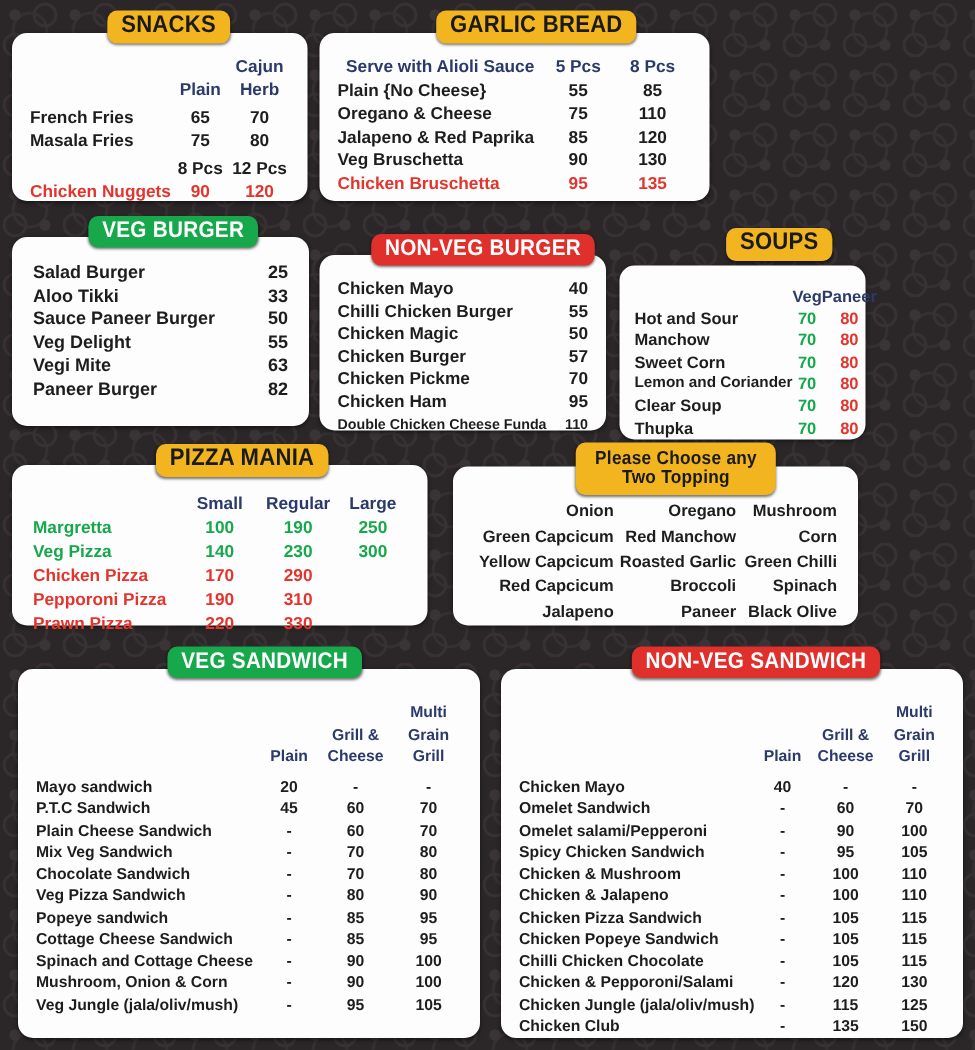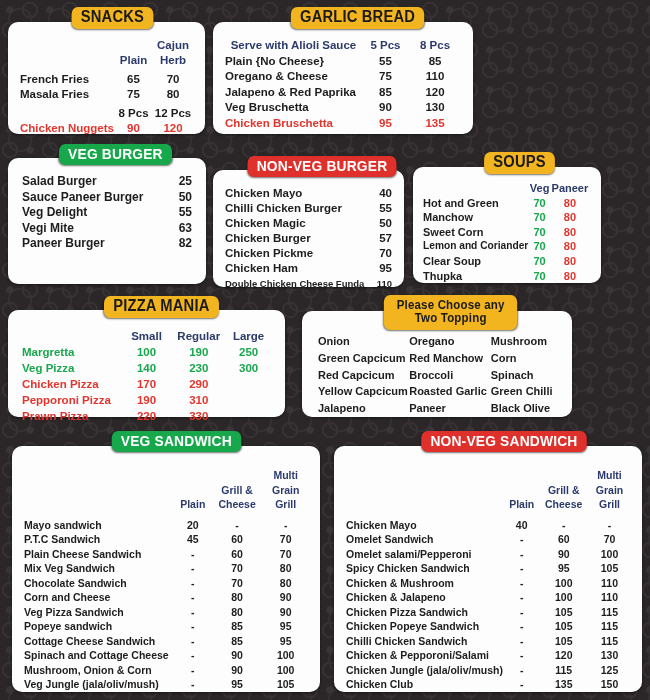--- a/index.html
+++ b/index.html
@@ -66,21 +66,21 @@
   #card-garlic td{ font-size:11.5px; line-height:15.6px; }
   #card-vegburger .inner{ padding:16px 14px 8px 14px; }
   #card-vegburger td{ font-size:12px; line-height:15.6px; }
   #card-nvburger .inner{ padding:16px 12px 6px 12px; }
   #card-nvburger td{ font-size:11.5px; line-height:15px; }
   #card-soups .inner{ padding:14px 12px 6px 10px; }
   #card-soups td{ font-size:11px; line-height:14.6px; }
   #card-pizza .inner{ padding:18px 14px 8px 14px; }
   #card-pizza td{ font-size:11.5px; line-height:16px; }
   #card-topping .inner{ padding:22px 14px 8px 16px; }
-  #card-topping td{ font-size:11px; line-height:16.8px; font-weight:bold; }
+  #card-topping td{ font-size:11px; line-height:16.8px; font-weight:bold;text-align:right; }
   #card-vegsand .inner{ padding:22px 10px 6px 12px; }
   #card-vegsand td{ font-size:10.5px; line-height:14.5px; }
   #card-nvsand .inner{ padding:22px 10px 6px 12px; }
   #card-nvsand td{ font-size:10.5px; line-height:14.5px; }
   .sub-hdr td{ color:#1d1d1d; font-weight:bold; text-align:center; }
   .small-row td{ font-size:9.5px !important;text-align:right; }
   .hdr2 td{ font-size:10.5px; }
 </style>
 </head>
 <body>
@@ -173,20 +173,24 @@
   <div class="badge green" style="left:54px; top:144px; font-size:15px;">VEG BURGER</div>
   <div class="card" id="card-vegburger" style="left:8px; top:158px; width:198px; height:126px;">
     <div class="inner">
       <table>
         <tbody>
             <tr>
               <td class="nm">Salad Burger</td>
               <td class="num" style="width:22%;text-align:right">25</td>
             </tr>
         <tr>
+              <td class="nm">Aloo Tikki</td>
+              <td class="num" style="text-align:right">33</td>
+            </tr>
+        <tr>
               <td class="nm">Sauce Paneer Burger</td>
               <td class="num" style="text-align:right">50</td>
             </tr>
         <tr>
               <td class="nm">Veg Delight</td>
               <td class="num" style="text-align:right">55</td>
             </tr>
         <tr>
               <td class="nm">Vegi Mite</td>
               <td class="num" style="text-align:right">63</td>
@@ -232,31 +236,31 @@
         <tr class="small-row">
               <td class="nm">Double Chicken Cheese Funda</td>
               <td class="num" style="text-align:right">110</td>
             </tr>
       </tbody>
         </table>
     </div>
   </div>
 
   <div class="badge yellow" style="left:481px; top:152px; font-size:16px;">SOUPS</div>
-  <div class="card" id="card-soups" style="left:413px; top:167px; width:188px; height:116px;">
+  <div class="card" id="card-soups" style="left:413px; top:177px; width:164px; height:116px;">
     <div class="inner">
       <table>
         <tbody>
             <tr class="hdr">
           <td style="width:54%"></td>
           <td style="width:20%">Veg</td>
           <td style="width:26%">Paneer</td>
         </tr>
         <tr>
-              <td class="nm">Hot and Green</td>
+              <td class="nm">Hot and Sour</td>
               <td class="num green-t">70</td>
               <td class="num red-t">80</td>
             </tr>
         <tr>
               <td class="nm">Manchow</td>
               <td class="num green-t">70</td>
               <td class="num red-t">80</td>
             </tr>
         <tr>
               <td class="nm">Sweet Corn</td>
@@ -341,28 +345,28 @@
           <td class="nm" style="width:38%">Onion</td>
           <td class="nm" style="width:34%">Oregano</td>
           <td class="nm" style="width:28%">Mushroom</td>
         </tr>
         <tr>
           <td class="nm">Green Capcicum</td>
           <td class="nm">Red Manchow</td>
           <td class="nm">Corn</td>
         </tr>
         <tr>
+          <td class="nm">Yellow Capcicum</td>
+          <td class="nm">Roasted Garlic</td>
+          <td class="nm">Green Chilli</td>
+        </tr>
+        <tr>
           <td class="nm">Red Capcicum</td>
           <td class="nm">Broccoli</td>
           <td class="nm">Spinach</td>
-        </tr>
-        <tr>
-          <td class="nm">Yellow Capcicum</td>
-          <td class="nm">Roasted Garlic</td>
-          <td class="nm">Green Chilli</td>
         </tr>
         <tr>
           <td class="nm">Jalapeno</td>
           <td class="nm">Paneer</td>
           <td class="nm">Black Olive</td>
         </tr>
       </tbody>
         </table>
     </div>
   </div>
@@ -411,26 +415,20 @@
               <td class="num">70</td>
               <td class="num">80</td>
             </tr>
         <tr>
               <td class="nm">Chocolate Sandwich</td>
               <td class="num">-</td>
               <td class="num">70</td>
               <td class="num">80</td>
             </tr>
         <tr>
-              <td class="nm">Corn and Cheese</td>
-              <td class="num">-</td>
-              <td class="num">80</td>
-              <td class="num">90</td>
-            </tr>
-        <tr>
               <td class="nm">Veg Pizza Sandwich</td>
               <td class="num">-</td>
               <td class="num">80</td>
               <td class="num">90</td>
             </tr>
         <tr>
               <td class="nm">Popeye sandwich</td>
               <td class="num">-</td>
               <td class="num">85</td>
               <td class="num">95</td>
@@ -527,21 +525,21 @@
               <td class="num">105</td>
               <td class="num">115</td>
             </tr>
         <tr>
               <td class="nm">Chicken Popeye Sandwich</td>
               <td class="num">-</td>
               <td class="num">105</td>
               <td class="num">115</td>
             </tr>
         <tr>
-              <td class="nm">Chilli Chicken Sandwich</td>
+              <td class="nm">Chilli Chicken Chocolate</td>
               <td class="num">-</td>
               <td class="num">105</td>
               <td class="num">115</td>
             </tr>
         <tr>
               <td class="nm">Chicken &amp; Pepporoni/Salami</td>
               <td class="num">-</td>
               <td class="num">120</td>
               <td class="num">130</td>
             </tr>

